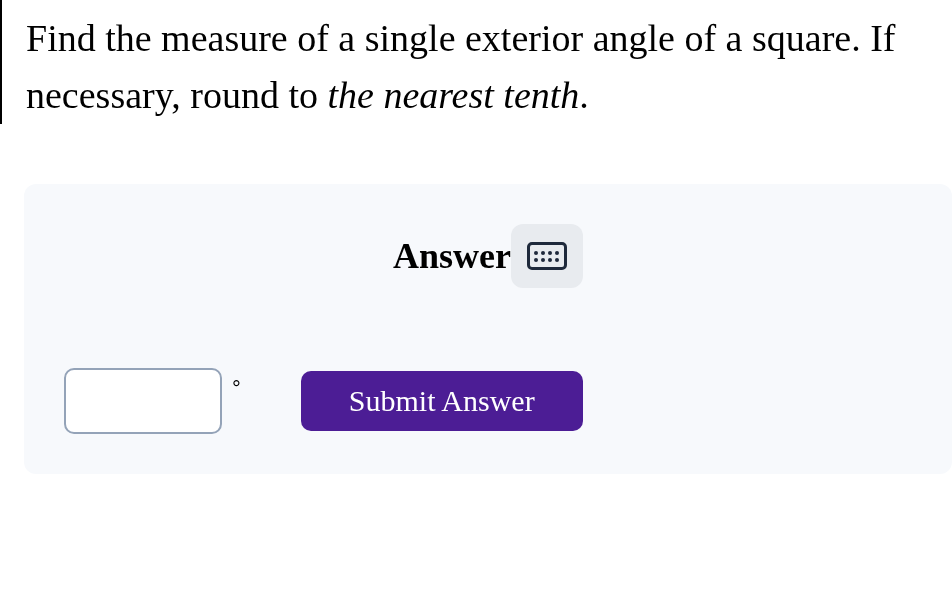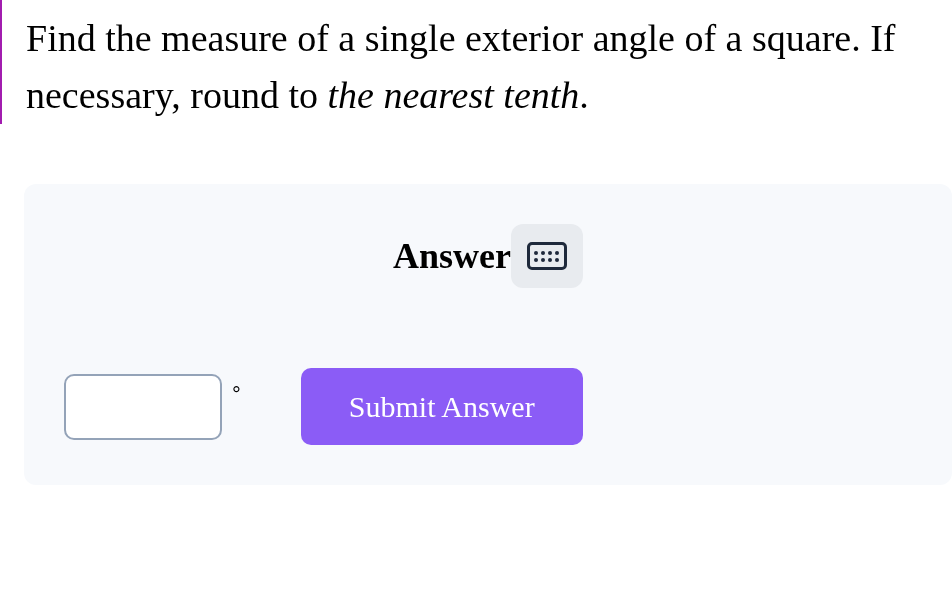--- a/index.html
+++ b/index.html
@@ -10,21 +10,21 @@
     body {
       font-family: Georgia, 'Times New Roman', serif;
       background: #ffffff;
       width: 952px;
       height: 606px;
       overflow: hidden;
       position: relative;
     }
     .question-container {
       padding: 10px 17px 0 24px;
-      border-left: 2px solid #a21caf;
+      border-left: 2px solid #000000;
     }
     .question-text {
       font-size: 38px;
       line-height: 1.5;
       color: #000000;
       font-weight: 400;
     }
     .italic {
       font-style: italic;
     }
@@ -100,29 +100,29 @@
       padding: 0 12px;
       outline: none;
     }
     .degree-symbol {
       font-size: 22px;
       color: #000000;
       margin-top: 8px;
       font-family: Arial, sans-serif;
     }
     .submit-button {
-      background: #8b5cf6;
+      background: #4c1d95;
       color: #ffffff;
       border: none;
       border-radius: 10px;
       padding: 20px 48px;
       font-size: 30px;
       font-family: Georgia, 'Times New Roman', serif;
       cursor: pointer;
-      height: 77px;
+      height: 60px;
       display: flex;
       align-items: center;
     }
   </style>
 </head>
 <body>
 
 <div class="question-container">
   <p class="question-text">
     <span>Find the measure of a single exterior angle of a square. If necessary, round to </span><span class="italic">the nearest tenth</span><span>.</span>

